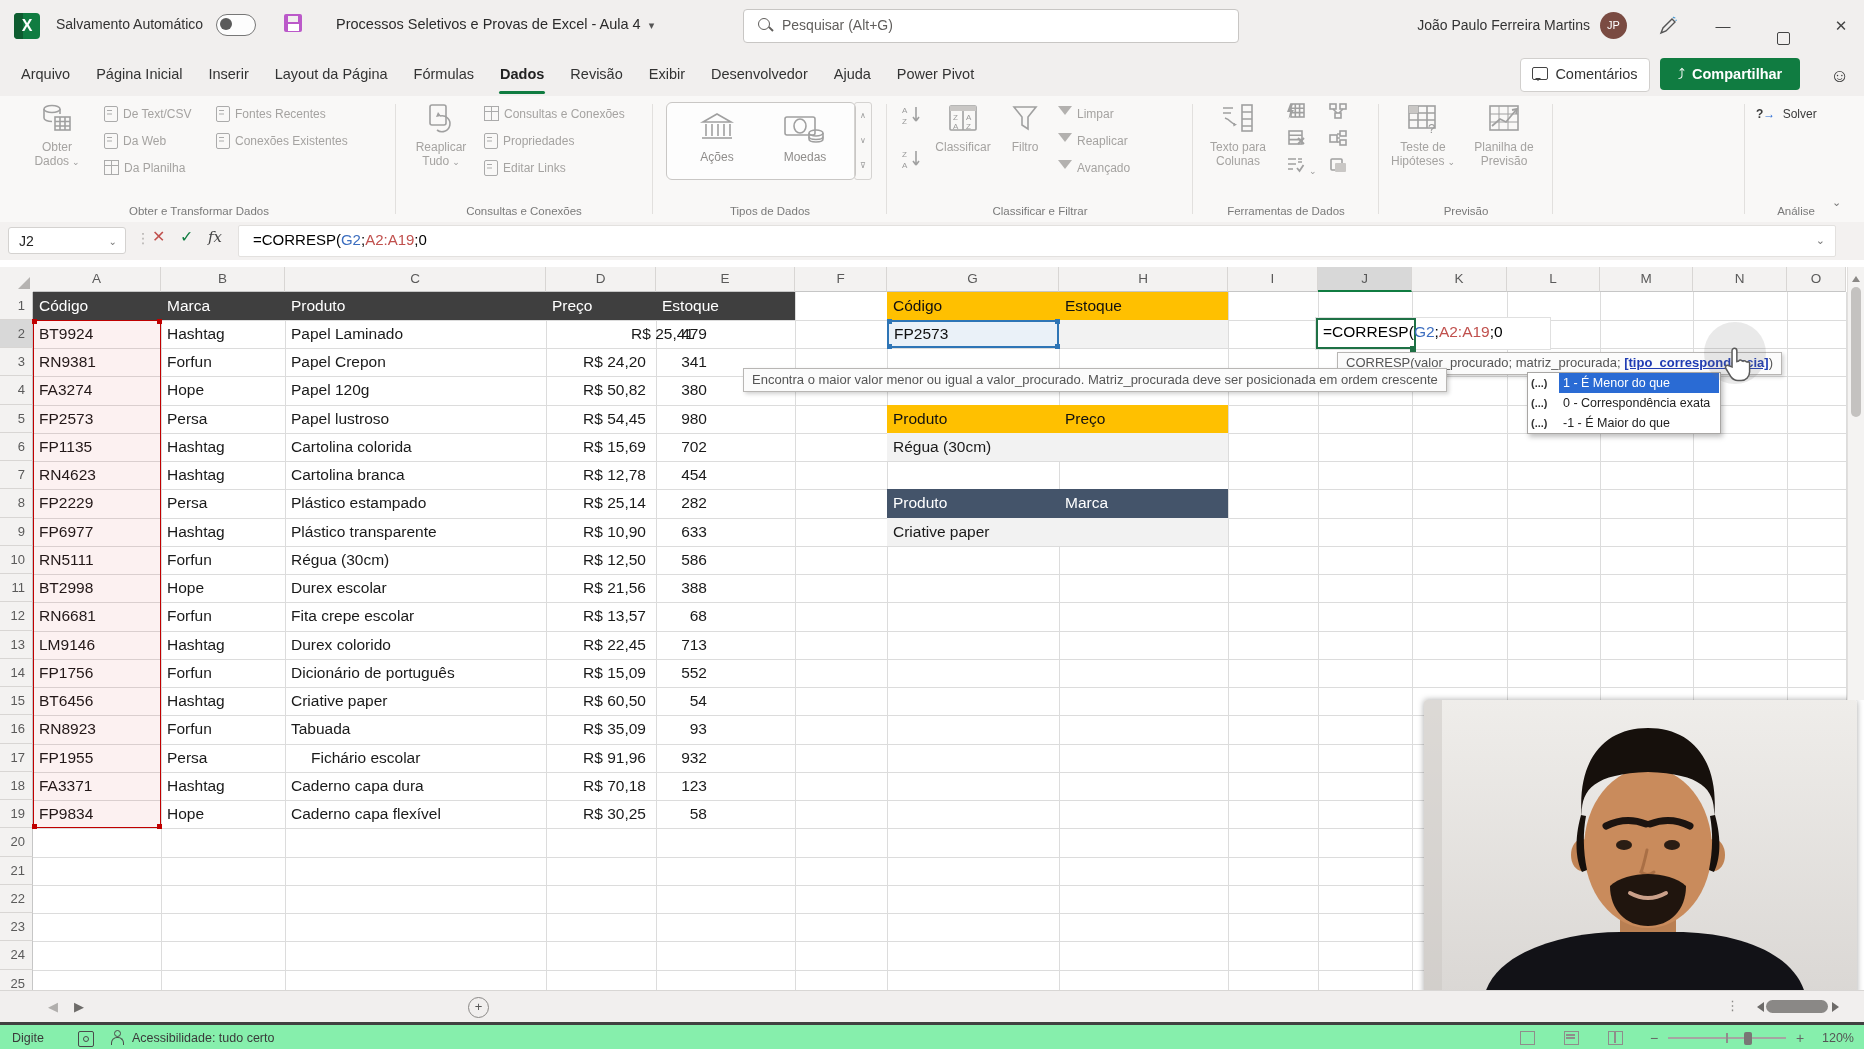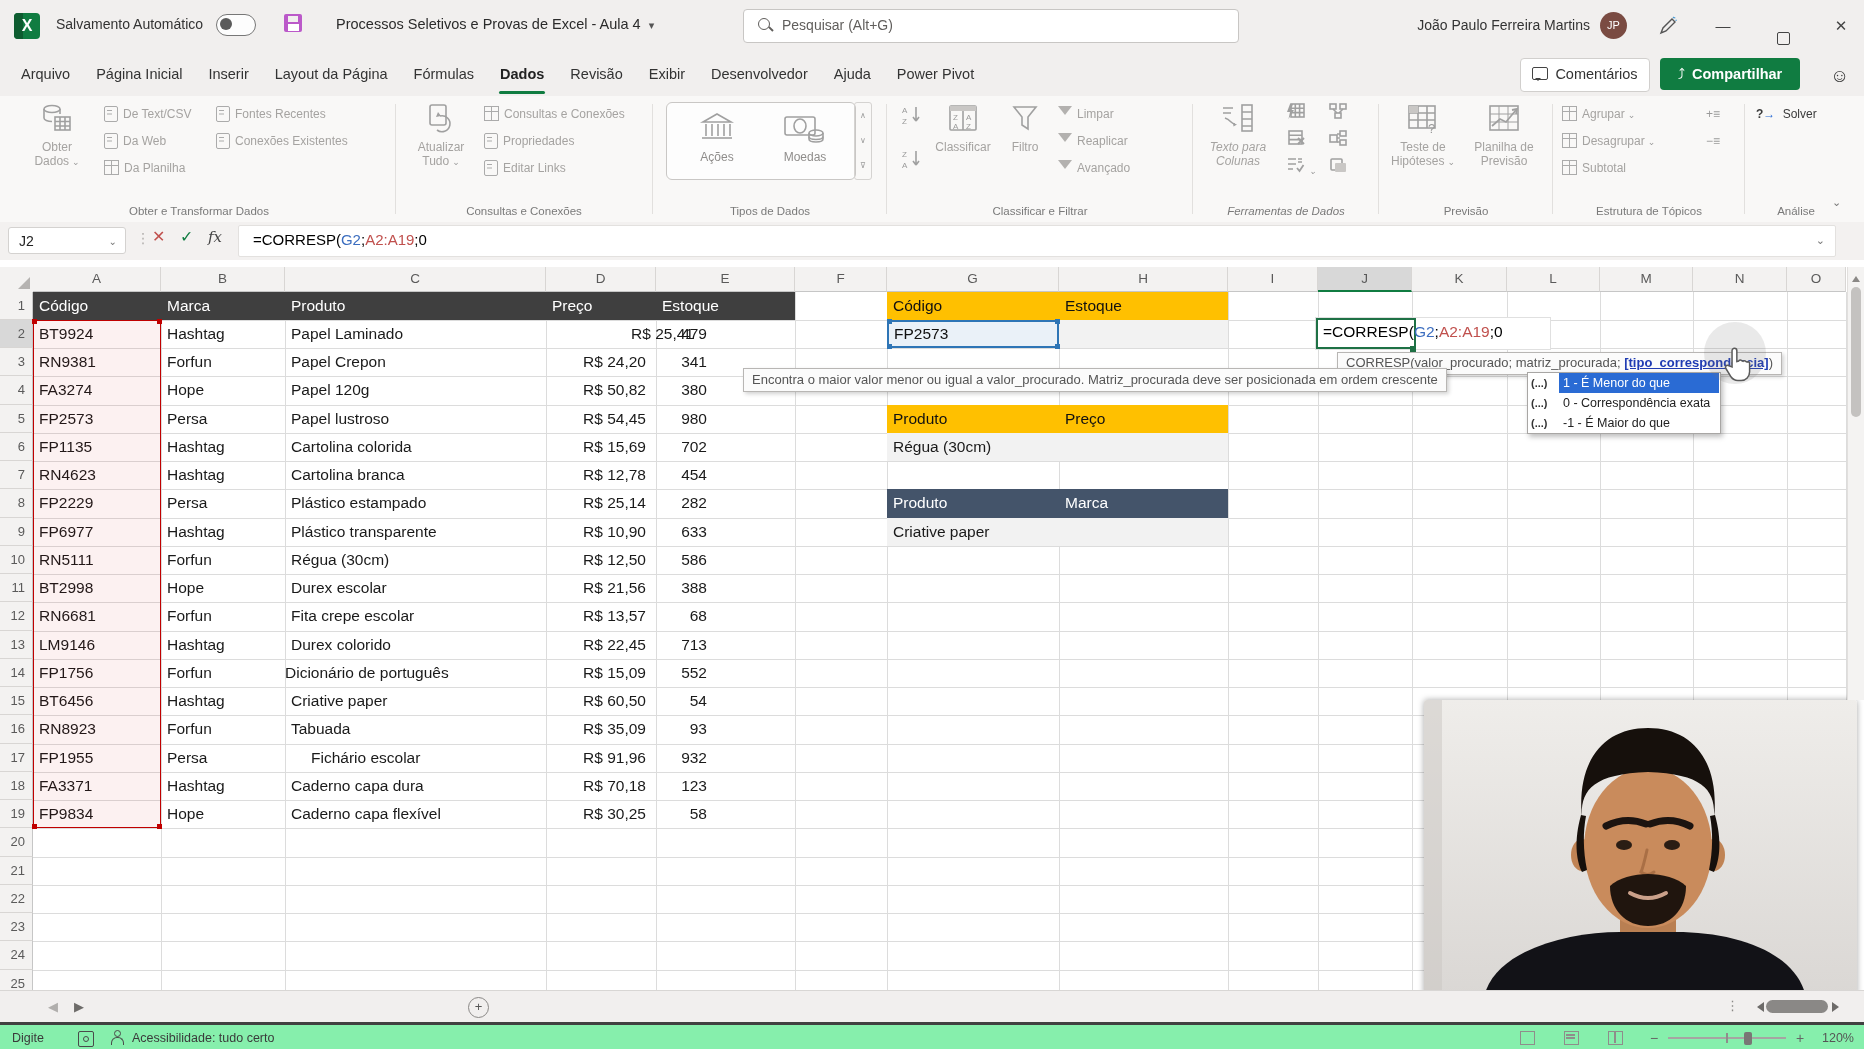--- a/index.html
+++ b/index.html
@@ -237,21 +237,21 @@
 
     <div class="rgroup" style="left:400px;width:248px;">
       <div class="bigbtn" style="left:6px;">
         <div class="bi">
           <svg class="gico" width="34" height="34" viewBox="0 0 34 34">
               <rect x="6" y="3" width="16" height="20" rx="2"></rect>
               <path d="M13 28 a8 8 0 1 0 3 -14"></path>
               <path d="M14 10 l3 4 l-5 1 z" fill="#a0a0a0" stroke="none"></path>
             </svg>
         </div>
-        <span>Atualizar Tudo</span><span class="cv">⌄</span>
+        <span>Reaplicar Tudo</span><span class="cv">⌄</span>
       </div>
       <div class="smallitem" style="left:84px;top:6px;"><span class="si i-tbl"></span><span>Consultas e Conexões</span></div>
       <div class="smallitem" style="left:84px;top:33px;"><span class="si i-doc"></span><span>Propriedades</span></div>
       <div class="smallitem" style="left:84px;top:60px;"><span class="si i-doc"></span><span>Editar Links</span></div>
       <div class="rgl">Consultas e Conexões</div>
     </div>
     <div class="rdiv" style="left:652px;"></div>
 
     <div class="rgroup" style="left:658px;width:224px;">
       <div class="galbox">
@@ -316,21 +316,21 @@
         </div>
         <span>Filtro</span>
       </div>
       <div class="smallitem" style="left:166px;top:6px;"><span class="si i-funnel"></span><span>Limpar</span></div>
       <div class="smallitem" style="left:166px;top:33px;"><span class="si i-funnel"></span><span>Reaplicar</span></div>
       <div class="smallitem" style="left:166px;top:60px;"><span class="si i-funnel"></span><span>Avançado</span></div>
       <div class="rgl">Classificar e Filtrar</div>
     </div>
     <div class="rdiv" style="left:1192px;"></div>
 
-    <div class="rgroup" style="left:1198px;width:176px;font-style:italic;">
+    <div class="rgroup" style="left:1198px;width:176px;">
       <div class="bigbtn" style="left:2px;width:76px;">
         <div class="bi">
           <svg class="gico" width="36" height="34" viewBox="0 0 36 34">
               <path d="M3 6 h10 M3 11 h8 M5 16 c6 2 6 6 10 6"></path>
               <path d="M13 21 l4 1.5 l-3.5 2 z" fill="#a0a0a0" stroke="none"></path>
               <rect x="22" y="3" width="10" height="26"></rect>
               <path d="M22 10 h10 M22 17 h10 M22 24 h10"></path>
             </svg>
         </div>
         <span>Texto para Colunas</span>
@@ -402,28 +402,20 @@
               <path d="M6 24 l8 -7 l6 3 l10 -12" stroke-width="1.8"></path>
               <path d="M26 8 l5 -1 l-1 5" stroke-width="1.8"></path>
             </svg>
         </div>
         <span>Planilha de Previsão</span>
       </div>
       <div class="rgl">Previsão</div>
     </div>
     <div class="rdiv" style="left:1552px;"></div>
 
-    <div class="rgroup" style="left:1558px;width:182px;">
-      <div class="smallitem" style="left:4px;top:6px;"><span class="si i-tbl"></span><span>Agrupar</span><span class="cv">⌄</span></div>
-      <div class="smallitem" style="left:4px;top:33px;"><span class="si i-tbl"></span><span>Desagrupar</span><span class="cv">⌄</span></div>
-      <div class="smallitem" style="left:4px;top:60px;"><span class="si i-tbl"></span><span>Subtotal</span></div>
-      <div class="smallitem" style="left:148px;top:6px;color:#9a9a9a;">+≡</div>
-      <div class="smallitem" style="left:148px;top:33px;color:#9a9a9a;">−≡</div>
-      <div class="rgl">Estrutura de Tópicos</div>
-    </div>
     <div class="rdiv" style="left:1744px;"></div>
 
     <div class="rgroup" style="left:1750px;width:92px;">
       <div class="smallitem dark" style="left:6px;top:6px;color:#3a3a3a;">
         <span style="color:#3a3a3a;font-weight:bold;">?<span style="color:#2b6cd4;">→</span></span>
         <span style="margin-left:4px;">Solver</span>
       </div>
       <div class="rgl">Análise</div>
     </div>
     <div id="ribbon-collapse">⌄</div>
@@ -589,21 +581,21 @@
         <div class="g-cell " style="left: 285px; top: 342.25px; width: 261px; height: 28.25px; padding-left: 6px;">Fita crepe escolar</div>
         <div class="g-cell ral" style="left: 546px; top: 342.25px; width: 110px; height: 28.25px; padding-right: 10px;">R$ 13,57</div>
         <div class="g-cell ral" style="left: 656px; top: 342.25px; width: 139px; height: 28.25px; padding-right: 88px;">68</div>
         <div class="g-cell " style="left: 33px; top: 370.5px; width: 128px; height: 28.25px; padding-left: 6px;">LM9146</div>
         <div class="g-cell " style="left: 161px; top: 370.5px; width: 124px; height: 28.25px; padding-left: 6px;">Hashtag</div>
         <div class="g-cell " style="left: 285px; top: 370.5px; width: 261px; height: 28.25px; padding-left: 6px;">Durex colorido</div>
         <div class="g-cell ral" style="left: 546px; top: 370.5px; width: 110px; height: 28.25px; padding-right: 10px;">R$ 22,45</div>
         <div class="g-cell ral" style="left: 656px; top: 370.5px; width: 139px; height: 28.25px; padding-right: 88px;">713</div>
         <div class="g-cell " style="left: 33px; top: 398.75px; width: 128px; height: 28.25px; padding-left: 6px;">FP1756</div>
         <div class="g-cell " style="left: 161px; top: 398.75px; width: 124px; height: 28.25px; padding-left: 6px;">Forfun</div>
-        <div class="g-cell " style="left: 285px; top: 398.75px; width: 261px; height: 28.25px; ">Dicionário de português</div>
+        <div class="g-cell " style="left: 285px; top: 398.75px; width: 261px; height: 28.25px; padding-left: 6px;">Dicionário de português</div>
         <div class="g-cell ral" style="left: 546px; top: 398.75px; width: 110px; height: 28.25px; padding-right: 10px;">R$ 15,09</div>
         <div class="g-cell ral" style="left: 656px; top: 398.75px; width: 139px; height: 28.25px; padding-right: 88px;">552</div>
         <div class="g-cell " style="left: 33px; top: 427px; width: 128px; height: 28.25px; padding-left: 6px;">BT6456</div>
         <div class="g-cell " style="left: 161px; top: 427px; width: 124px; height: 28.25px; padding-left: 6px;">Hashtag</div>
         <div class="g-cell " style="left: 285px; top: 427px; width: 261px; height: 28.25px; padding-left: 6px;">Criative paper</div>
         <div class="g-cell ral" style="left: 546px; top: 427px; width: 110px; height: 28.25px; padding-right: 10px;">R$ 60,50</div>
         <div class="g-cell ral" style="left: 656px; top: 427px; width: 139px; height: 28.25px; padding-right: 88px;">54</div>
         <div class="g-cell " style="left: 33px; top: 455.25px; width: 128px; height: 28.25px; padding-left: 6px;">RN8923</div>
         <div class="g-cell " style="left: 161px; top: 455.25px; width: 124px; height: 28.25px; padding-left: 6px;">Forfun</div>
         <div class="g-cell " style="left: 285px; top: 455.25px; width: 261px; height: 28.25px; padding-left: 6px;">Tabuada</div>

